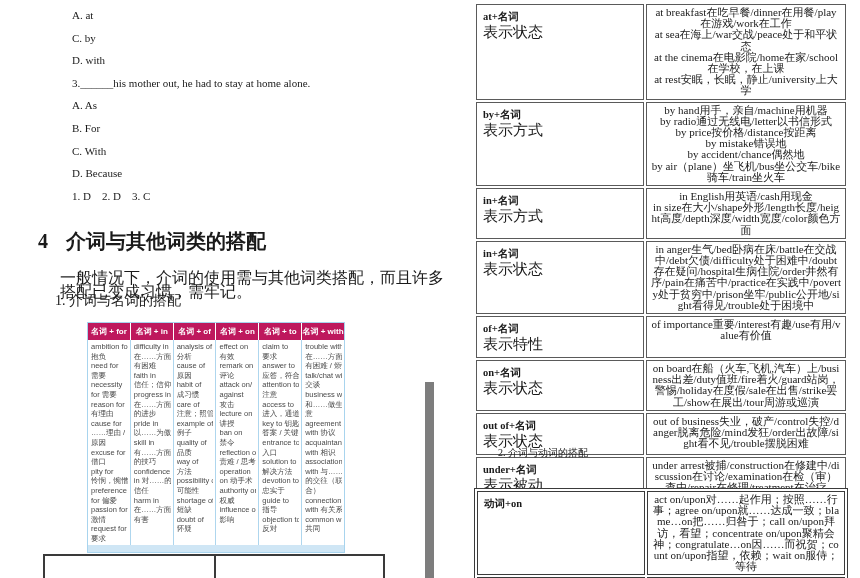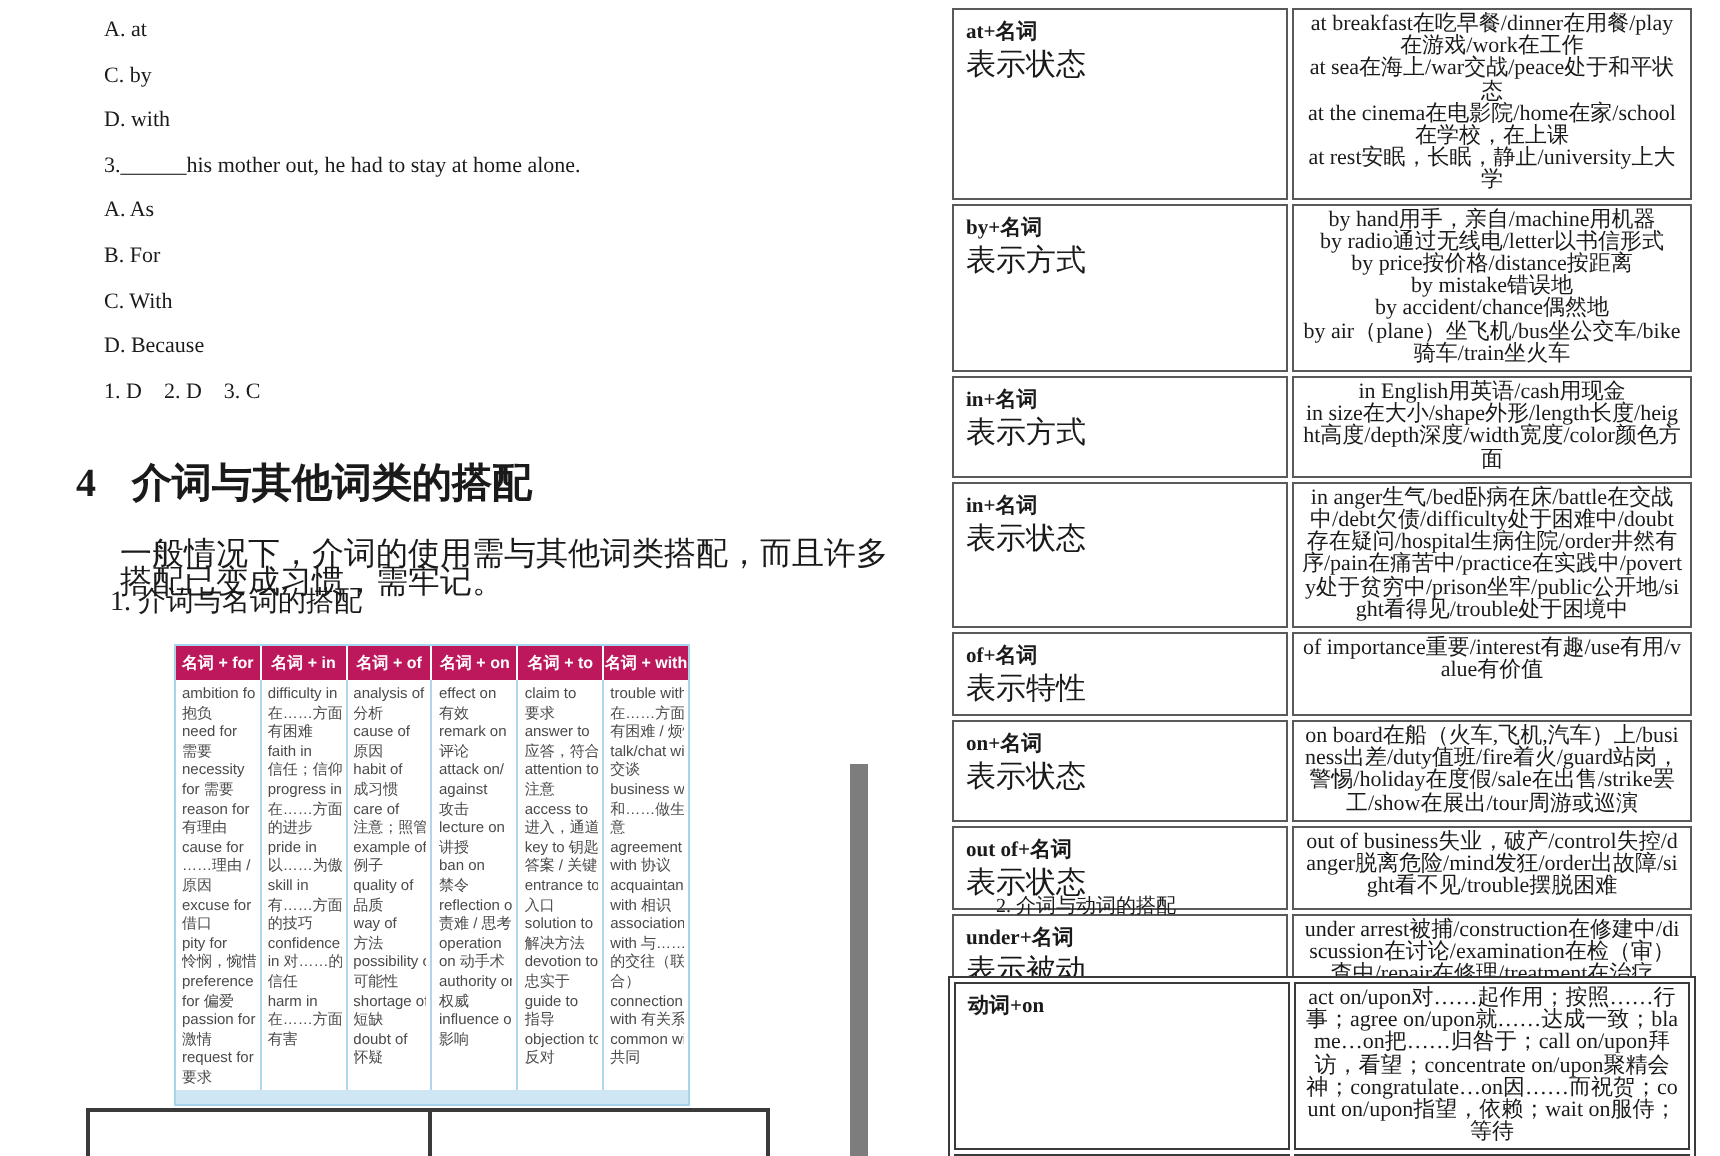--- a/index.html
+++ b/index.html
@@ -1,21 +1,21 @@
 <!DOCTYPE html>
 <html><head>
 <meta charset="utf-8">
 <style>
   * { margin:0; padding:0; box-sizing:border-box; }
   html,body { width:860px; height:578px; overflow:hidden; background:#ffffff; }
   body { font-family:"Liberation Serif","DejaVu Serif",serif; color:#1a1a1a; position:relative; }
   .canvas { position:absolute; left:0; top:0; width:860px; height:578px; background:#fff; }
 
   
-  .quiz { position:absolute; left:52px; top:4px; width:380px; }
+  .quiz { position:absolute; left:72px; top:4px; width:380px; }
   .quiz-line { height:22.6px; font-size:11px; line-height:22.6px; white-space:nowrap; }
 
   
   .h4 { position:absolute; left:38px; top:228px; font-size:20px; font-weight:bold; white-space:nowrap; }
   .h4 .h4num { display:inline-block; width:28px; }
 
   .intro { position:absolute; left:60px; top:271px; width:390px; font-size:16px; line-height:14px; }
   .sub1 { position:absolute; left:55px; top:292px; font-size:14px; }
 
   

